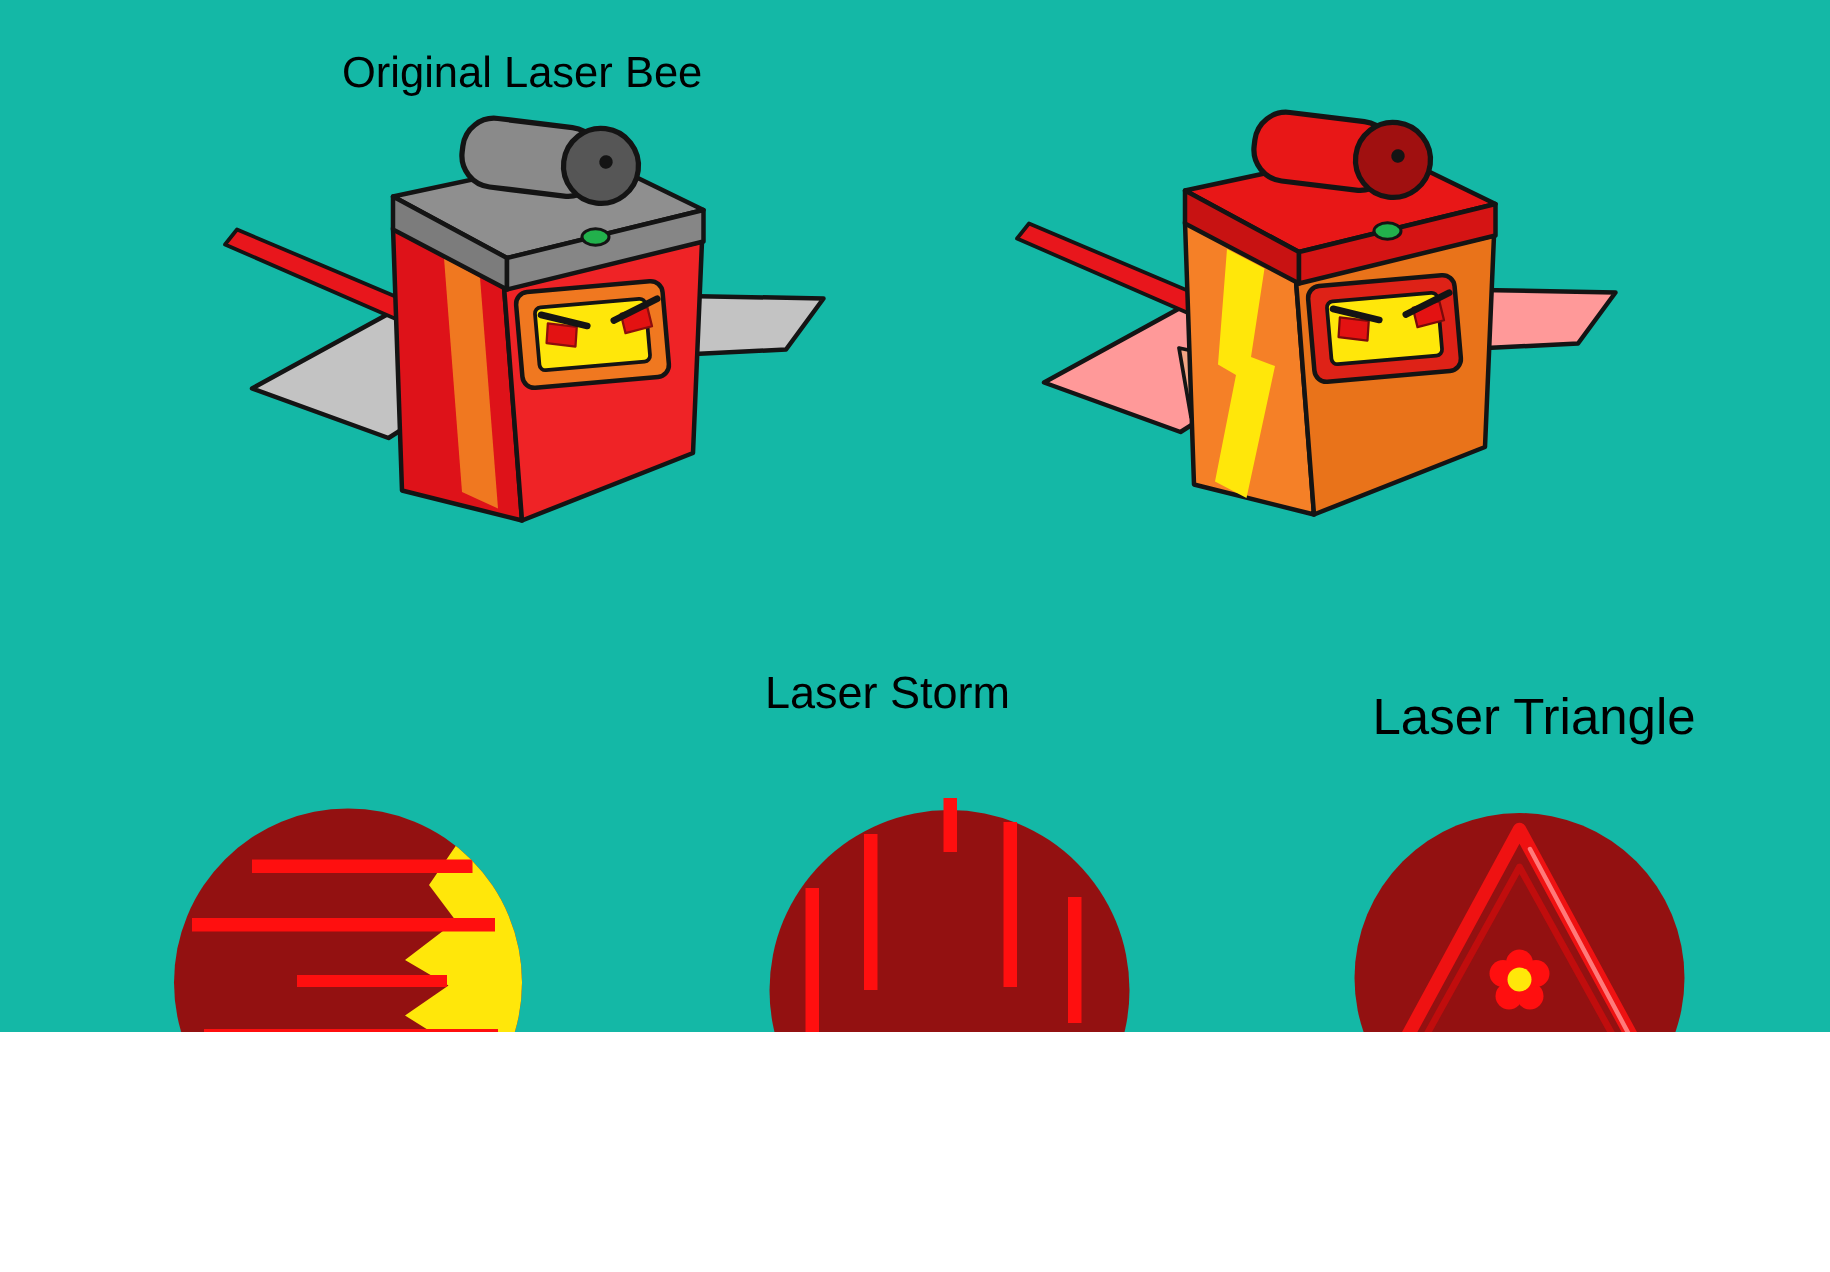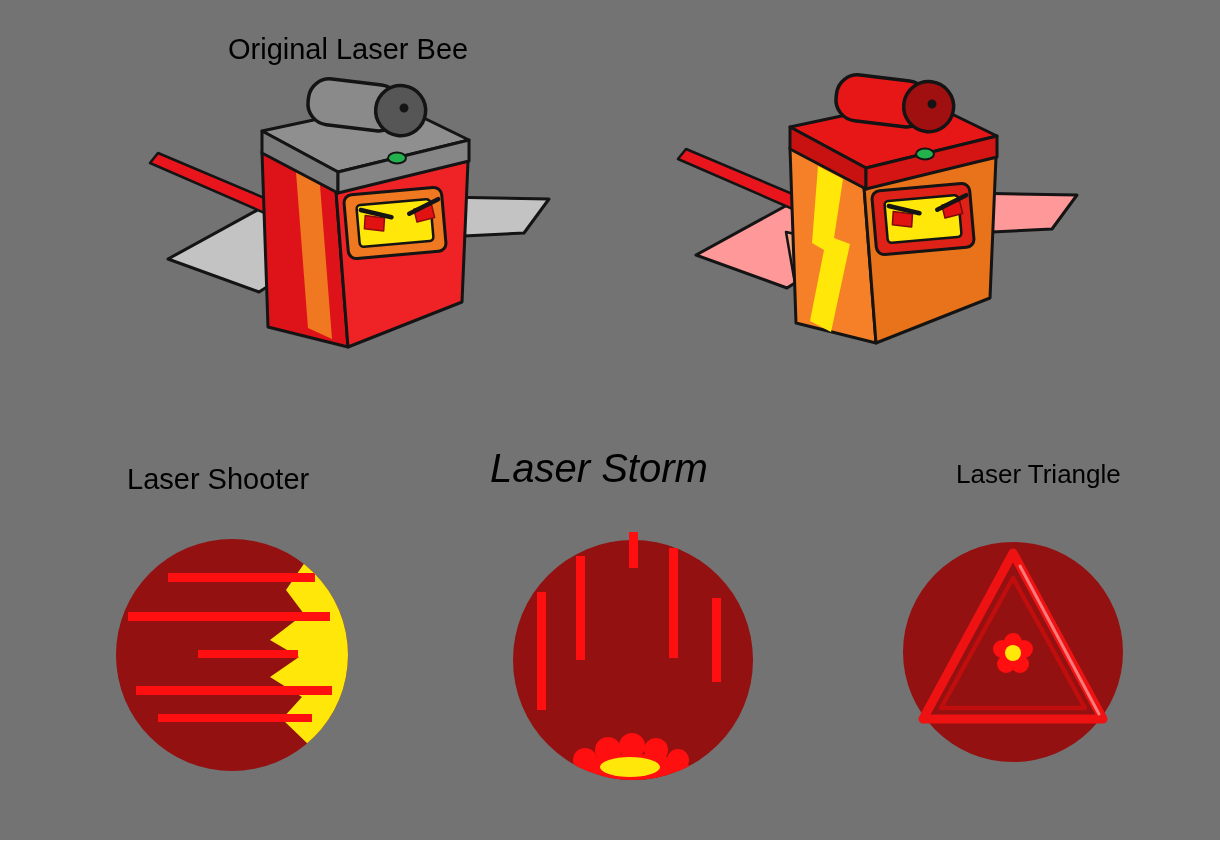--- a/index.html
+++ b/index.html
@@ -1,35 +1,35 @@
 <!DOCTYPE html>
 <html><head>
 <meta charset="utf-8">
 <style>
   * { margin:0; padding:0; box-sizing:border-box; }
   html,body { background:#ffffff; }
   .canvas {
     position:relative;
-    width:1220px; height:840px;
-    background:#737373;
+    width:1220px; height:688px;
+    background:#14b8a6;
     overflow:hidden;
     font-family:"Liberation Sans", sans-serif;
   }
   .artwork { position:absolute; left:0; top:0; }
   .label {
     position:absolute;
     color:#000000;
     white-space:nowrap;
     font-family:"Liberation Sans", sans-serif;
   }
   #label-original { left:228px; top:33px;  font-size:29px; }
   #label-gifted   { left:737px; top:26px;  font-size:29px; }
   #label-shooter  { left:127px; top:463px; font-size:29px; }
-  #label-storm    { left:490px; top:446px; font-size:40px;font-style:italic; }
-  #label-triangle { left:915px; top:459px; font-size:26px;margin-left:41px; }
+  #label-storm    { left:510px; top:446px; font-size:30px; }
+  #label-triangle { left:915px; top:459px; font-size:34px; }
 </style>
 </head>
 <body>
 
 <div class="canvas">
 
   <svg class="artwork" width="1220" height="848" viewBox="0 0 1220 848" xmlns="http://www.w3.org/2000/svg">
 
     <defs>
       <clipPath id="clipShooter">
@@ -137,17 +137,16 @@
         <circle cx="1002" cy="649" r="9"></circle>
         <circle cx="1006" cy="664" r="9"></circle>
         <circle cx="1020" cy="664" r="9"></circle>
         <circle cx="1024" cy="649" r="9"></circle>
         <circle cx="1013" cy="653" r="8" fill="#ffe70a"></circle>
       </g>
     </g>
   </svg>
 
   <div class="label" id="label-original">Original Laser Bee</div>
-  <div class="label" id="label-shooter">Laser Shooter</div>
   <div class="label" id="label-storm">Laser Storm</div>
   <div class="label" id="label-triangle">Laser Triangle</div>
 
 </div>
 
 </body></html>

